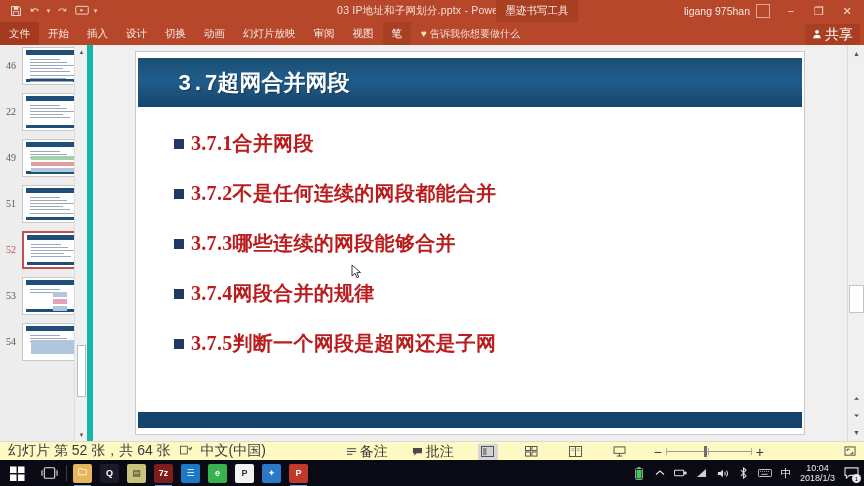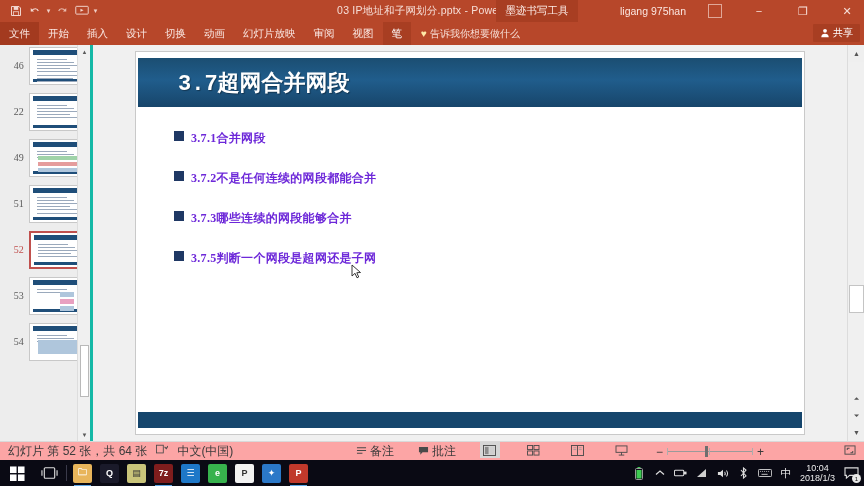--- a/index.html
+++ b/index.html
@@ -32,21 +32,21 @@
     pointer-events: none;
   }
   .ribbon-ctxtab {
     position: absolute; left: 496px; top: 0; width: 82px; height: 22px;
     background: #A83E22;
     display: flex; align-items: center; justify-content: center;
     color: #fdeee9; font-size: 10.5px;
   }
   .win-right {
     position: absolute; right: 4px; top: 0; height: 22px;
-    display: flex; align-items: center; gap: 18px;
+    display: flex; align-items: center; gap: 2px;
   }
   .user-name { color: #fbe6e0; font-size: 10.5px; margin-right: 4px; }
   .user-card { width: 14px; height: 14px; border: 1px solid #e8b9ab; opacity: .85; margin-right: 6px;}
   .win-btn {
     width: 26px; height: 21px; display: flex; align-items: center; justify-content: center;
     color: #f6ded7; font-size: 11px;
   }
 
   
   .tabrow {
@@ -60,37 +60,36 @@
   }
   .tab.file { background: #A33A1F; }
   .tab.active { background: #A83E22; color: #fff; }
   .tellme {
     display: flex; align-items: center; gap: 3px;
     color: #f7ded6; font-size: 10px; padding-left: 10px;
   }
   .bulb { font-size: 10px; color: #ffe9a8; }
   .share {
     position: absolute; right: 4px; top: 2px;
-    display: flex; align-items: flex-end; gap: 3px;
-    background: #A83E22; color: #fff; font-size: 10px;
+    display: flex; align-items: flex-start; gap: 3px;
+    background: #A83E22; color: #fff; font-size: 14px;
     padding: 2px 7px; border-radius: 1px;
   }
 
   
   .workspace {
     position: absolute; left: 0; top: 45px; width: 864px; height: 396px;
     background: #F1F1F1;
   }
 
   
   .thumbpane {
     position: absolute; left: 0; top: 0; width: 93px; height: 396px;
-    background: #EDEDED; border-right: 3px solid #14b8a6;
+    background: #EDEDED; border-right: 6px solid #14b8a6;
     overflow: hidden;
-    padding-left: 8px;
   }
   .thumb-row {
     position: relative; display: flex; align-items: flex-start;
     height: 46px; padding-top: 2px;
   }
   .thumb-num {
     width: 22px; text-align: center; color: #5A5A5A; font-size: 10px;
     padding-top: 13px; font-family: "Liberation Serif", serif;
   }
   .thumb {
@@ -145,21 +144,21 @@
   .slide-body { position: absolute; left: 38px; top: 78px; right: 20px; }
   .bullet-row {
     display: flex; align-items: baseline; gap: 7px;
     margin-bottom: 23px;
   }
   .bullet-sq {
     width: 10px; height: 10px; background: #1F3864; flex: none;
     transform: translateY(-1px);
   }
   .bullet-text {
-    color: #6d28d9; font-size: 12px; font-weight: bold;
+    color: #b91c1c; font-size: 20px; font-weight: bold;
     font-family: "Liberation Serif", "DejaVu Serif", serif;
     letter-spacing: .3px; white-space: nowrap;
   }
   .slide-footer-band {
     position: absolute; left: 2px; right: 2px; bottom: 6px; height: 16px;
     background: #15456C;
   }
   .cursor {
     position: absolute; left: 215px; top: 212px; width: 0; height: 0;
     pointer-events: none;
@@ -176,28 +175,28 @@
   }
   .rs-thumb {
     position:absolute; left:1px; width:15px; top:240px; height:28px;
     background:#FFFFFF; border:1px solid #C4C4C4;
   }
   .rs-group { position:absolute; bottom:0; left:0; width:17px; }
 
   
   .statusbar {
     position: absolute; left: 0; top: 441px; width: 864px; height: 19px;
-    background: #fca5a5; border-top: 1px solid #D9D9D9;
+    background: #fef9c3; border-top: 1px solid #D9D9D9;
     display: flex; align-items: center;
-    font-size: 12px; color: #3B3B3B;
+    font-size: 14px; color: #3B3B3B;
   }
   .sb-left { display: flex; align-items: center; gap: 9px; padding-left: 8px; }
   .sb-right {
     position: absolute; right: 4px; top: 0; height: 19px;
-    display: flex; gap: 24px;
+    display: flex; align-items: center; gap: 24px;
   }
   .sb-item { display: flex; align-items: center; gap: 3px; }
   .view-btn {
     width: 20px; height: 16px; display:flex; align-items:center; justify-content:center;
     color:#4a4a4a;
   }
   .view-btn.active { background: #D6D6D6; }
   .zoom-wrap { display:flex; align-items:center; gap:4px; }
   .zoom-track { width: 86px; height: 1px; background: #9A9A9A; position: relative; }
   .zoom-knob {
@@ -426,20 +425,24 @@
             <div class="bullet-row">
               <span class="bullet-sq" style="background: rgb(31, 56, 100);"></span>
               <span class="bullet-text">3.7.2不是任何连续的网段都能合并</span>
             </div>
             <div class="bullet-row">
               <span class="bullet-sq" style="background: rgb(31, 56, 100);"></span>
               <span class="bullet-text">3.7.3哪些连续的网段能够合并</span>
             </div>
             <div class="bullet-row">
               <span class="bullet-sq" style="background: rgb(31, 56, 100);"></span>
+              <span class="bullet-text">3.7.4网段合并的规律</span>
+            </div>
+            <div class="bullet-row">
+              <span class="bullet-sq" style="background: rgb(31, 56, 100);"></span>
               <span class="bullet-text">3.7.5判断一个网段是超网还是子网</span>
             </div>
           </div>
         <div class="slide-footer-band"></div>
         <div class="cursor">
           <svg width="11" height="15" viewBox="0 0 11 15">
               <path d="M1 1 L1 12 L4 9.3 L6 13.8 L7.7 13 L5.8 8.7 L9.5 8.5 Z" fill="#fff" stroke="#222" stroke-width="0.9"></path>
             </svg>
         </div>
       </div>

